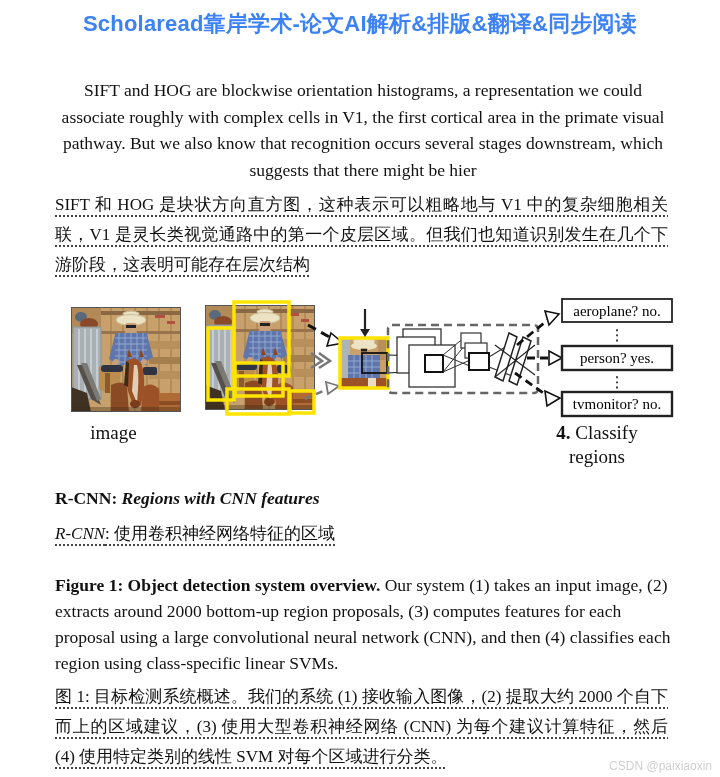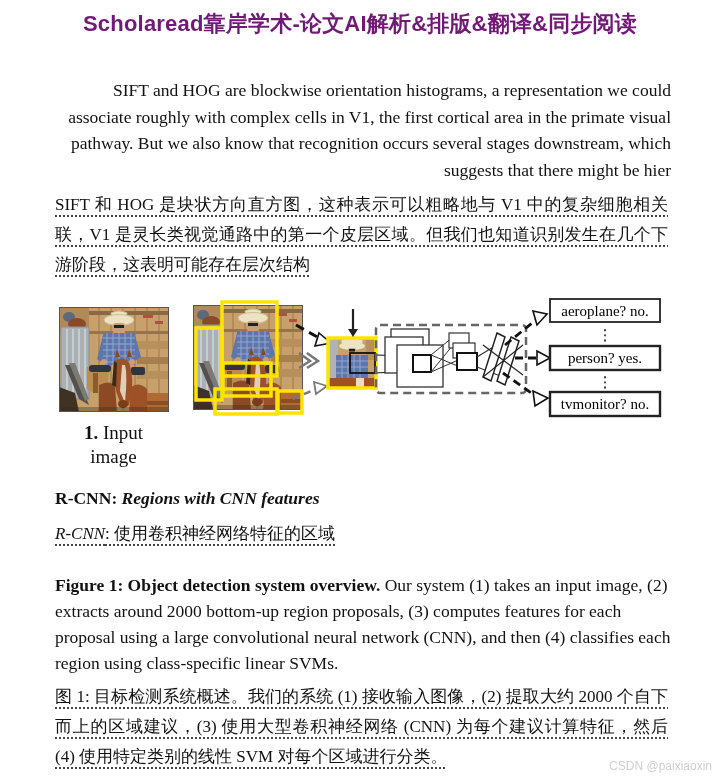--- a/index.html
+++ b/index.html
@@ -8,28 +8,28 @@
     position:relative; width:720px; height:777px; background:#ffffff;
     font-family:"Liberation Serif", serif; color:#111; overflow:hidden;
   }
   .title {
     position:absolute; top:9px; left:0; width:720px; text-align:center;
     font-family:"Liberation Sans", sans-serif; font-weight:bold; font-size:22px;
     letter-spacing:.2px;
   }
   .en-para {
     position:absolute; top:77px; left:55px; width:616px;
-    font-size:17.5px; line-height:26.5px; text-align:right;
+    font-size:17.5px; line-height:26.5px; text-align:center;
   }
   .zh {
     font-size:17px; line-height:30px; text-align:justify;
     text-decoration:underline dotted 1.5px #444; text-underline-offset:5px;
   }
   .zh-para { position:absolute; top:190px; left:55px; width:613px; }
-  .figure-wrap { position:absolute; top:295px; left:53px; width:615px; height:125px; }
+  .figure-wrap { position:absolute; top:295px; left:65px; width:615px; height:125px; }
   .steps { position:absolute; top:421px; left:53px; width:615px; height:52px;
     font-size:19px; line-height:24px; }
   .step { position:absolute; text-align:center; }
   .step b { font-weight:bold; }
   .step1 { left:8px;  width:105px; }
   .step2 { left:112px; width:178px; }
   .step3 { left:286px; width:170px; }
   .step4 { left:468px; width:152px; }
   .rcnn-en { position:absolute; top:488px; left:55px; font-size:17.5px; font-weight:bold; }
   .rcnn-en i { font-style:italic; }
@@ -42,21 +42,21 @@
   .zh-caption { position:absolute; top:682px; left:55px; width:613px; }
   .watermark { position:absolute; right:8px; bottom:4px;
     font-family:"Liberation Sans", sans-serif; font-size:12px; color:#cfcfcf; }
   svg text { font-family:"Liberation Serif", serif; }
 </style>
 </head>
 <body>
 
 <div class="page">
 
-  <div class="title" style="color: #701a75;">Scholaread靠岸学术-论文AI解析&amp;排版&amp;翻译&amp;同步阅读</div>
+  <div class="title" style="color: #3b82f6;">Scholaread靠岸学术-论文AI解析&amp;排版&amp;翻译&amp;同步阅读</div>
 
   <p class="en-para">SIFT and HOG are blockwise orientation histograms, a representation we could associate roughly with complex cells in V1, the first cortical area in the primate visual pathway. But we also know that recognition occurs several stages downstream, which suggests that there might be hier</p>
 
   <p class="zh zh-para">SIFT 和 HOG 是块状方向直方图，这种表示可以粗略地与 V1 中的复杂细胞相关联，V1 是灵长类视觉通路中的第一个皮层区域。但我们也知道识别发生在几个下游阶段，这表明可能存在层次结构</p>
 
   <div class="figure-wrap">
     <svg width="615" height="125" viewBox="0 0 615 125">
       <defs>
         <symbol id="photo" viewBox="0 0 110 105">
           <rect width="110" height="105" fill="#c7a06b"></rect>
@@ -222,25 +222,28 @@
         <text x="552" y="68" text-anchor="middle" font-size="15">person? yes.</text>
         <text x="552" y="92" text-anchor="middle" font-size="15">⋮</text>
         <rect x="497" y="97" width="110" height="24" fill="#fff" stroke="#222" stroke-width="2.4"></rect>
         <text x="552" y="114" text-anchor="middle" font-size="15">tvmonitor? no.</text>
       </g>
     </svg>
   </div>
 
   <div class="steps">
     <div class="step step1">
-      <div><b>1.</b> <span>Input</span></div>
       <div>image</div>
     </div>
     <div class="step step2">
     </div>
+    <div class="step step4">
+      <div><b>4.</b> <span>Classify</span></div>
+      <div>regions</div>
+    </div>
   </div>
 
   <p class="rcnn-en"><span>R-CNN:</span> <i>Regions with CNN features</i></p>
 
   <p class="rcnn-zh"><i>R-CNN</i><span>:  使用卷积神经网络特征的区域</span></p>
 
   <p class="fig-caption"><b>Figure 1: Object detection system overview.</b><span> Our system (1) takes an input image, (2) extracts around 2000 bottom-up region proposals, (3) computes features for each proposal using a large convolutional neural network (CNN), and then (4) classifies each region using class-specific linear SVMs.</span></p>
 
   <p class="zh zh-caption">图 1: 目标检测系统概述。我们的系统 (1) 接收输入图像，(2) 提取大约 2000 个自下而上的区域建议，(3) 使用大型卷积神经网络 (CNN) 为每个建议计算特征，然后 (4) 使用特定类别的线性 SVM 对每个区域进行分类。</p>
 

